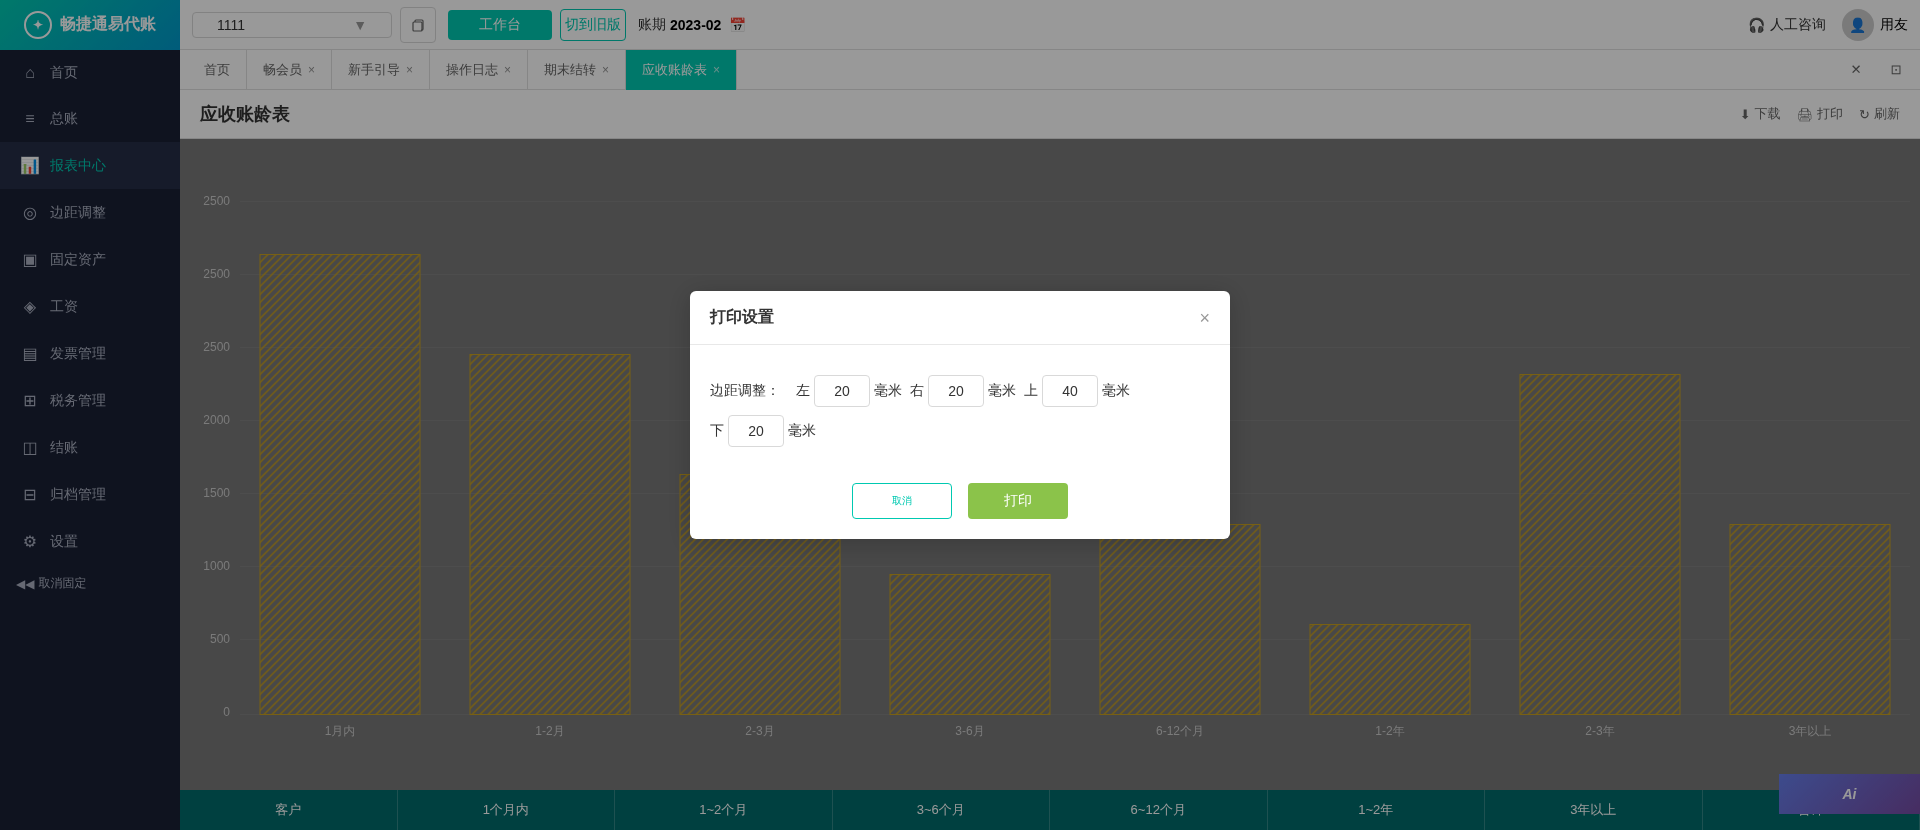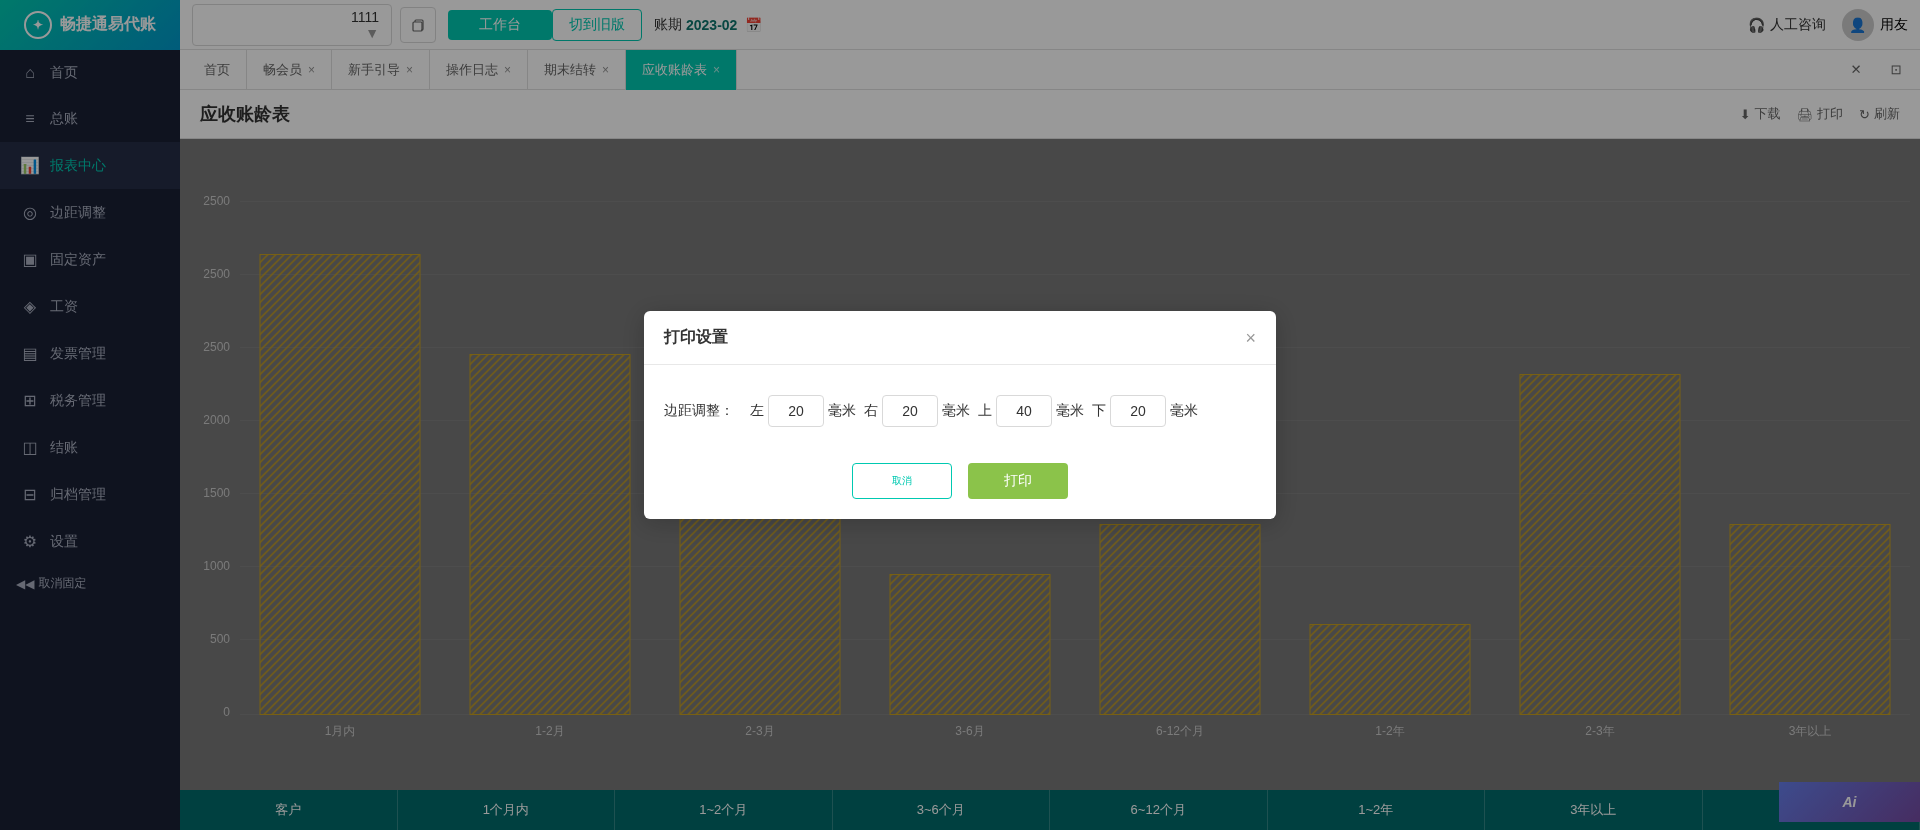--- a/index.html
+++ b/index.html
@@ -2,29 +2,29 @@
 <html><head>
   <meta charset="utf-8">
   <style>
     * { margin: 0; padding: 0; box-sizing: border-box; }
     body { font-family: 'Microsoft YaHei', Arial, sans-serif; font-size: 14px; width: 1920px; height: 830px; overflow: hidden; display: flex; flex-direction: column; background: #f0f2f5; }
 
     
     .top-bar { height: 50px; background: #fff; display: flex; align-items: center; padding: 0 12px; border-bottom: 1px solid #e0e0e0; flex-shrink: 0; }
     .logo { width: 180px; height: 50px; background: linear-gradient(135deg, #00c9b1, #0099cc); display: flex; align-items: center; justify-content: center; color: #fff; font-size: 16px; font-weight: bold; flex-shrink: 0; margin-left: -12px; }
     .logo-icon { width: 28px; height: 28px; border: 2px solid #fff; border-radius: 50%; display: flex; align-items: center; justify-content: center; margin-right: 8px; font-size: 12px; }
-    .company-selector { display: flex; align-items: flex-end; border: 1px solid #d9d9d9; border-radius: 4px; padding: 4px 12px; margin-left: 12px; min-width: 200px; cursor: pointer; background: #fff; flex-direction: column; }
+    .company-selector { display: flex; align-items: center; border: 1px solid #d9d9d9; border-radius: 4px; padding: 4px 24px; margin-left: 12px; min-width: 200px; cursor: pointer; background: #fff; }
     .company-name { flex: 1; font-size: 14px; color: #333; }
     .dropdown-arrow { color: #999; margin-left: 8px; }
     .copy-btn { width: 36px; height: 36px; border: 1px solid #d9d9d9; border-radius: 4px; display: flex; align-items: center; justify-content: center; margin-left: 8px; cursor: pointer; background: #fff; color: #666; }
     .workbench-btn { background: #00c9b1; color: #fff; border: none; border-radius: 4px; padding: 6px 31px; font-size: 14px; cursor: pointer; margin-left: 12px; }
-    .switch-btn { border: 1px solid #00c9b1; color: #00c9b1; background: #fff; border-radius: 4px; padding: 6px 16px; font-size: 14px; cursor: pointer; }
+    .switch-btn { border: 1px solid #00c9b1; color: #00c9b1; background: #fff; border-radius: 4px; padding: 6px 4px; font-size: 14px; cursor: pointer; margin-left: 8px; }
     .account-period { display: flex; align-items: center; margin-left: 12px; color: #333; font-size: 14px; }
     .account-period span { margin-right: 4px; }
-    .period-value { font-weight: bold; color: #0f766e; }
+    .period-value { font-weight: bold; color: #000000; }
     .calendar-icon { color: #00c9b1; margin-left: 4px; cursor: pointer; }
     .top-right { margin-left: auto; display: flex; align-items: center; gap: 16px; }
     .consult-btn { display: flex; align-items: center; gap: 4px; color: #333; cursor: pointer; font-size: 14px; }
     .user-info { display: flex; align-items: center; gap: 6px; cursor: pointer; }
     .user-avatar { width: 32px; height: 32px; border-radius: 50%; background: #ccc; display: flex; align-items: center; justify-content: center; color: #666; }
 
     
     .main-layout { display: flex; flex: 1; overflow: hidden; }
 
     
@@ -53,37 +53,37 @@
     
     .chart-area { flex: 1; background: #787878; position: relative; overflow: hidden; }
     .chart-svg { width: 100%; height: 100%; }
 
     
     .bottom-bar { height: 40px; background: #006b6b; display: flex; align-items: center; flex-shrink: 0; }
     .bottom-col { flex: 1; text-align: center; color: #fff; font-size: 13px; border-right: 1px solid rgba(255,255,255,0.2); padding: 0 20px; height: 100%; display: flex; align-items: center; justify-content: center; }
 
     
     .modal-overlay { position: fixed; top: 0; left: 0; right: 0; bottom: 0; background: rgba(0,0,0,0.4); display: flex; align-items: center; justify-content: center; z-index: 1000; }
-    .modal { background: #fff; border-radius: 6px; width: 632px; box-shadow: 0 4px 24px rgba(0,0,0,0.2); }
+    .modal { background: #fff; border-radius: 6px; width: 540px; box-shadow: 0 4px 24px rgba(0,0,0,0.2); }
     .modal-header { display: flex; align-items: center; justify-content: space-between; padding: 16px 20px; border-bottom: 1px solid #e8e8e8; }
     .modal-title { font-size: 16px; font-weight: bold; color: #333; }
     .modal-close { cursor: pointer; color: #999; font-size: 18px; line-height: 1; }
     .modal-body { padding: 30px 20px 20px; }
     .margin-row { display: flex; align-items: center; gap: 8px; flex-wrap: wrap; }
     .margin-label { color: #333; font-size: 14px; margin-right: 8px; }
     .margin-group { display: flex; align-items: center; gap: 4px; }
     .margin-direction { color: #333; font-size: 14px; }
     .margin-input { width: 56px; height: 32px; border: 1px solid #d9d9d9; border-radius: 4px; text-align: center; font-size: 14px; color: #333; outline: none; }
     .margin-unit { color: #333; font-size: 14px; }
     .modal-footer { display: flex; align-items: center; justify-content: center; gap: 16px; padding: 16px 20px 20px; }
     .cancel-btn { min-width: 100px; height: 36px; border: 1px solid #00c9b1; color: #00c9b1; background: #fff; border-radius: 4px; cursor: pointer; font-size: 10px; }
     .confirm-btn { min-width: 100px; height: 36px; background: #8bc34a; color: #fff; border: none; border-radius: 4px; cursor: pointer; font-size: 14px; }
 
     
-    .ai-badge { position: fixed; bottom: 8px; right: 0; width: 141px; height: 40px; background: linear-gradient(135deg, #667eea, #764ba2); display: flex; align-items: center; justify-content: center; color: #fff; font-size: 14px; font-style: italic; font-weight: bold; cursor: pointer; z-index: 500; margin-left: 13px; }
+    .ai-badge { position: fixed; bottom: 16px; right: 0; width: 141px; height: 40px; background: linear-gradient(135deg, #667eea, #764ba2); display: flex; align-items: center; justify-content: center; color: #fff; font-size: 14px; font-style: italic; font-weight: bold; cursor: pointer; z-index: 500; margin-left: 13px; }
   </style>
 </head>
 <body>
 
 <div class="top-bar">
   <div class="logo">
     <div class="logo-icon">✦</div>
     <span>畅捷通易代账</span>
   </div>
 

